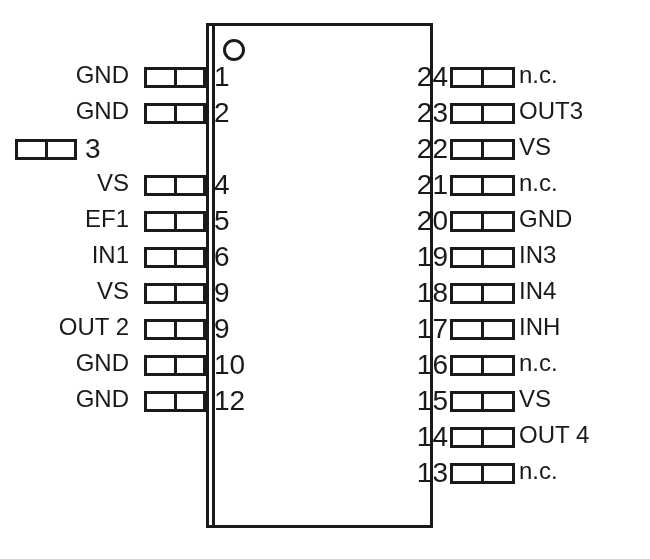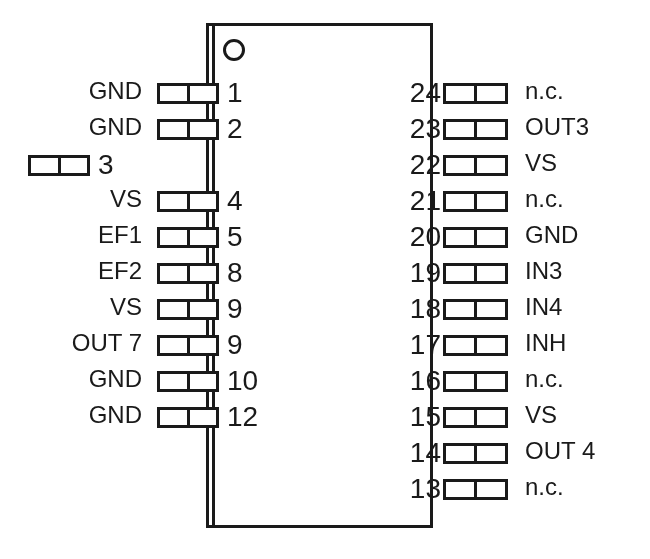--- a/index.html
+++ b/index.html
@@ -31,28 +31,28 @@
   
   .pin1-circle {
     position: absolute;
     left: 223px; top: 39px;
     width: 22px; height: 22px;
     border: 3px solid #1a1a1a;
     border-radius: 50%;
     background: #ffffff;
   }
   
-  .col { position: absolute; top: 75px; width: 260px; padding-left: 13px; }
+  .col { position: absolute; top: 59px; width: 260px; }
   .col.left  { left: 0; }
   .col.right { left: 390px; }
   .prow { display: flex; align-items: center; height: 36px; }
   .plabel { font-size: 24px; line-height: 1; transform: translateY(-2px); white-space: pre; }
   .left  .plabel { width: 129px; text-align: right; }
-  .right .plabel { margin-left: 17px; }
-  .pnum { font-size: 28px; line-height: 1; white-space: pre; }
+  .right .plabel { margin-left: 4px; }
+  .pnum { font-size: 28px; line-height: 1; white-space: pre; margin-left: 20px; }
   .left  .pnum { margin-left: 8px; }
   .right .pnum { width: 38px; text-align: right; }
   
   .pinbox {
     display: flex;
     width: 62px; height: 21px;
     border: 3px solid #1a1a1a;
     background: #ffffff;
     flex-shrink: 0;
   }
@@ -104,37 +104,37 @@
     </div>
     <div class="prow">
       <div class="plabel">EF1</div>
       <div class="pinbox">
           <i class="cell"></i>
           <i class="cell"></i>
         </div>
       <div class="pnum">5</div>
     </div>
     <div class="prow">
-      <div class="plabel">EF2</div>
-      <div class="pinbox">
-          <i class="cell"></i>
-          <i class="cell"></i>
-        </div>
-      <div class="pnum">8</div>
+      <div class="plabel">IN1</div>
+      <div class="pinbox">
+          <i class="cell"></i>
+          <i class="cell"></i>
+        </div>
+      <div class="pnum">6</div>
     </div>
     <div class="prow">
       <div class="plabel">VS</div>
       <div class="pinbox">
           <i class="cell"></i>
           <i class="cell"></i>
         </div>
       <div class="pnum">9</div>
     </div>
     <div class="prow">
-      <div class="plabel">OUT 7</div>
+      <div class="plabel">OUT 2</div>
       <div class="pinbox">
           <i class="cell"></i>
           <i class="cell"></i>
         </div>
       <div class="pnum">9</div>
     </div>
     <div class="prow">
       <div class="plabel">GND</div>
       <div class="pinbox">
           <i class="cell"></i>

